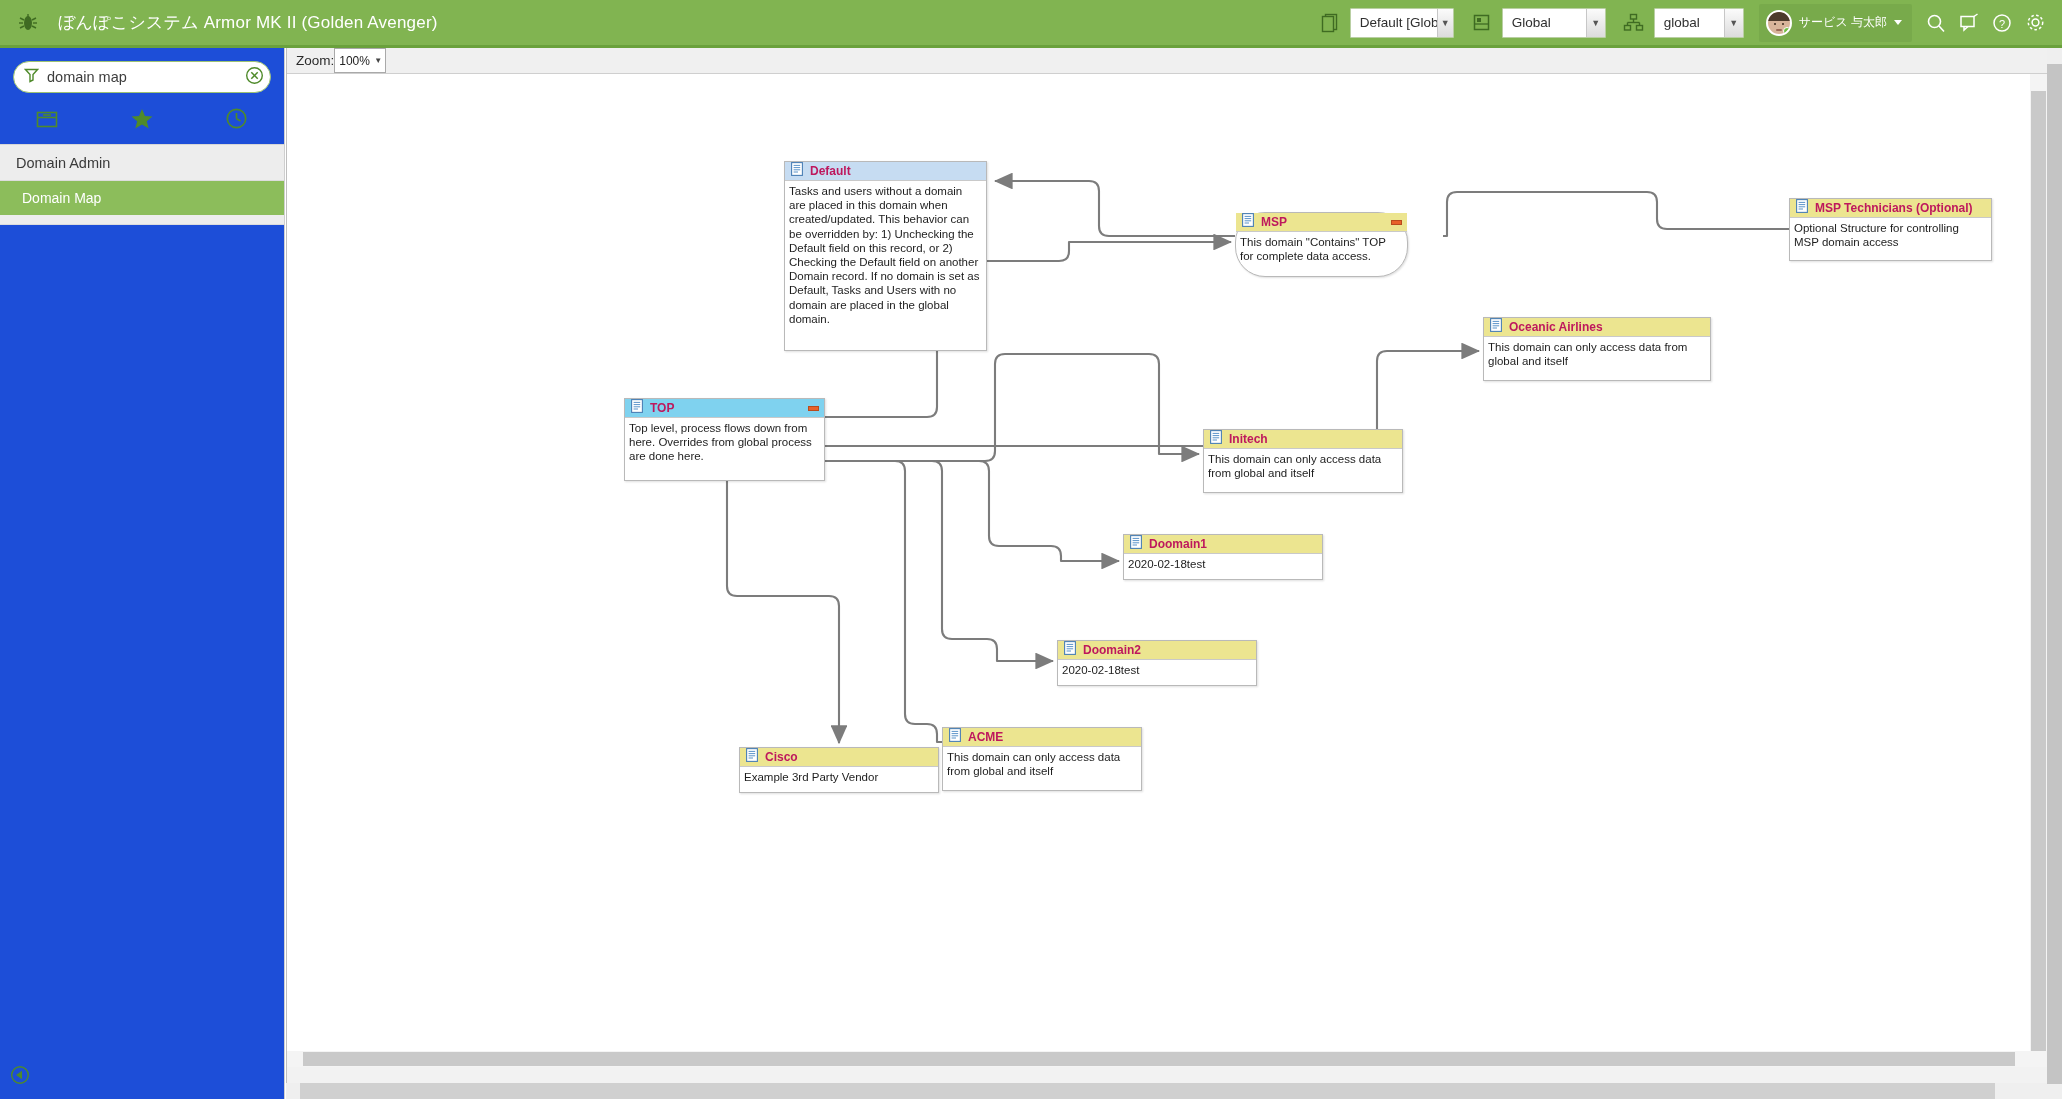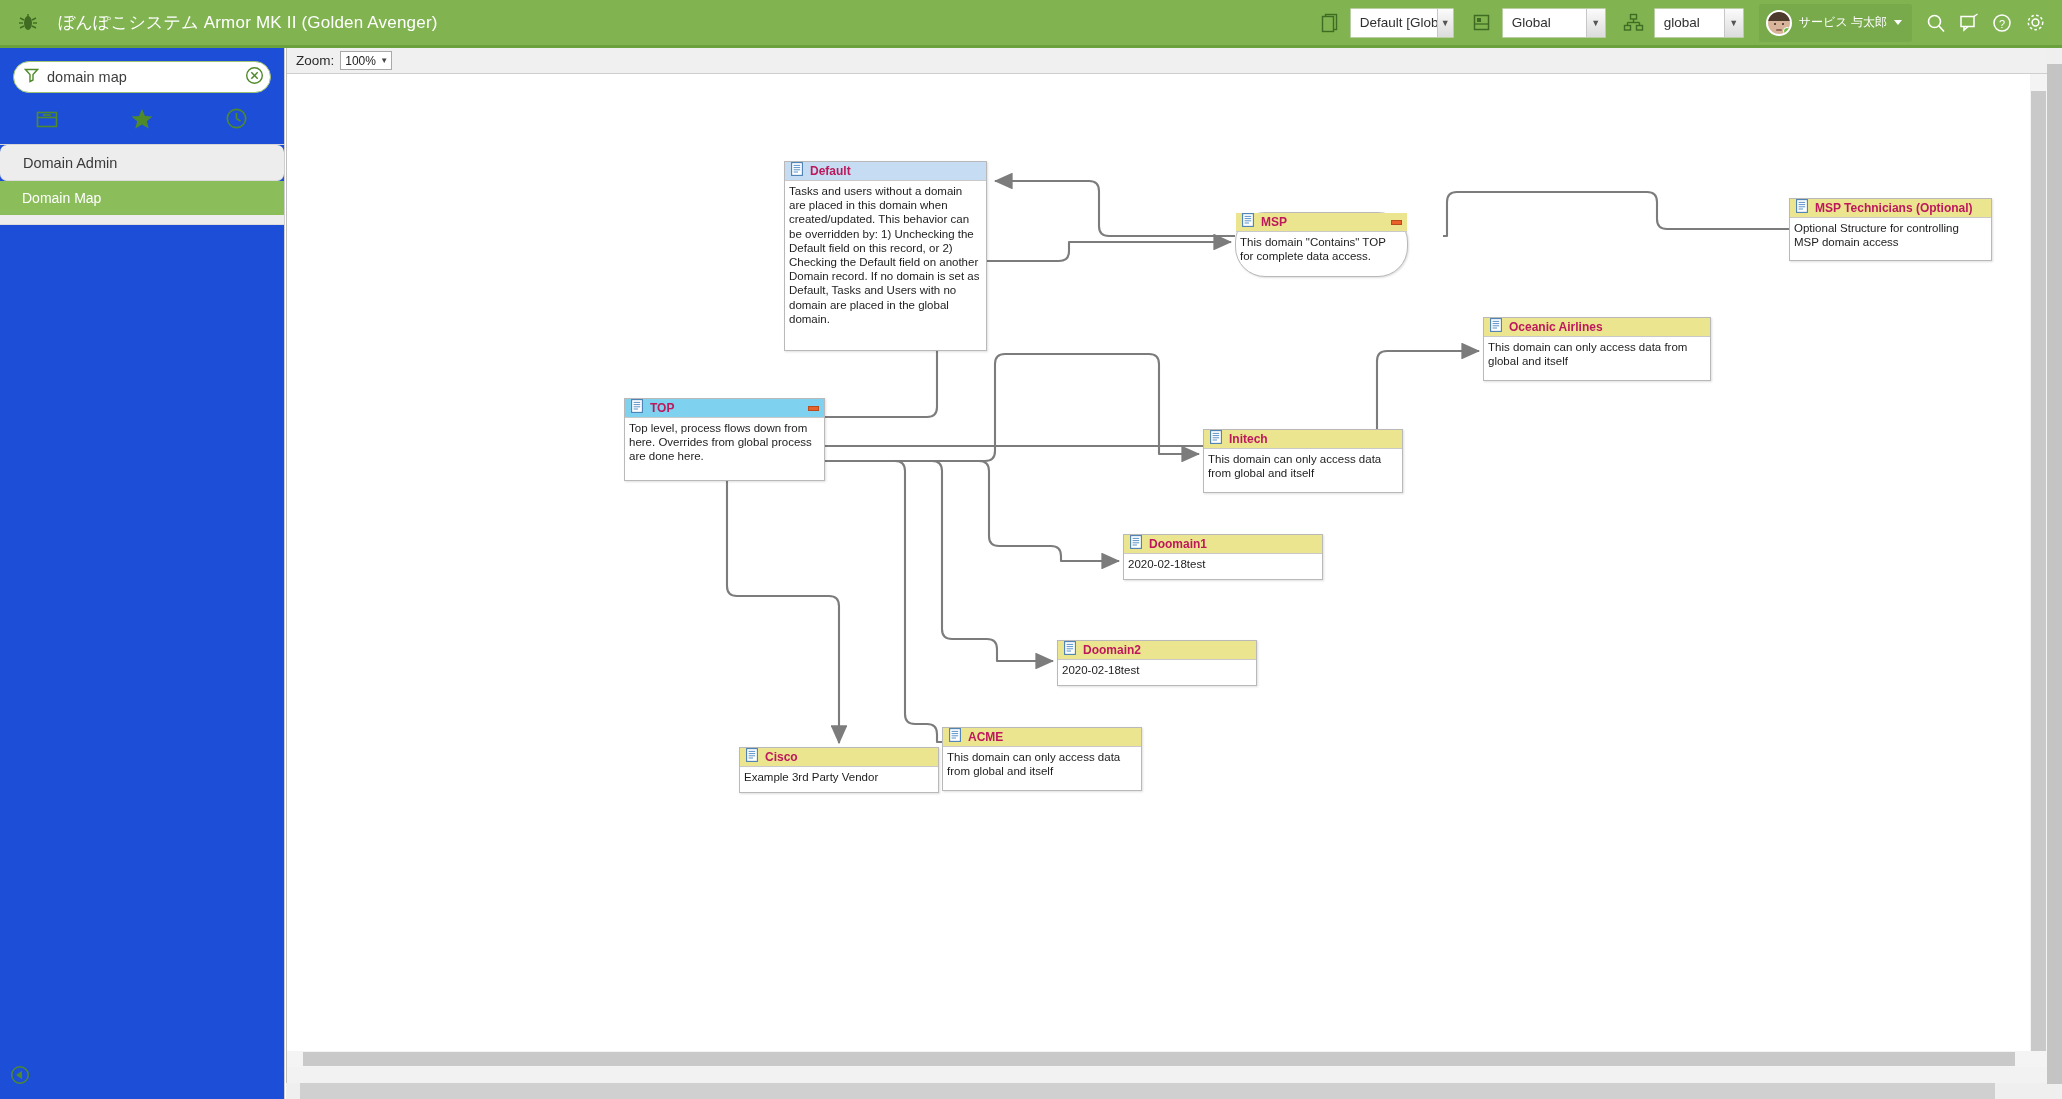--- a/index.html
+++ b/index.html
@@ -107,22 +107,22 @@
     padding-left: 8px; background: transparent;
   }
   #nav-tabs {
     height: 52px; display: flex; align-items: center;
     border-bottom: 1px solid #d6d6d6;
   }
   .nav-tab { flex:1 1 0; display:flex; align-items:center; justify-content:center; height:52px; }
 
   .nav-section {
     height: 36px; display: flex; align-items: center;
-    padding-left: 23px; font-size: 14.5px; color: #3a3a3a;
-    background: #ededed; border-bottom: 1px solid #dcdcdc; border-radius: 7px;
+    padding-left: 16px; font-size: 14.5px; color: #3a3a3a;
+    background: #ededed; border-bottom: 1px solid #dcdcdc;
   }
   .nav-item {
     height: 34px; display: flex; align-items: center;
     padding-left: 22px; font-size: 14px; color: #ffffff;
     background: #8cbd5b;
   }
   .nav-rest { height: 10px; background:#ededed; border-bottom:1px solid #dcdcdc;}
 
   #sidebar-collapse {
     position: absolute; bottom: 14px; left: 10px;
@@ -132,25 +132,25 @@
   
   #canvas-region {
     position: absolute; top: 48px; left: 286px;
     width: 1761px; height: 1035px;
     background: #f2f2f2;
     border-left: 1px solid #bfbfbf;
   }
   #zoom-bar {
     position: absolute; top: 0; left: 0; width: 1761px; height: 26px;
     background: #f0f0f0; border-bottom: 1px solid #cfcfcf;
-    display: flex; align-items: center; padding-left: 9px; gap: 6px;
+    display: flex; align-items: center; padding-left: 9px; 
   }
   #zoom-label { font-size: 13.5px; color: #2b2b2b; }
   #zoom-select {
-    width: 52px; height: 19px; background:#fff; border:1px solid #a9a9a9;
+    width: 52px; height: 25px; background:#fff; border:1px solid #a9a9a9;
     display:flex; align-items:center; justify-content:space-between;
     font-size: 12px; color:#222; padding: 0 3px 0 4px;
   }
   #zoom-select .zs-arrow { font-size: 8px; color:#444; }
 
   #diagram {
     position: absolute; top: 26px; left: 0;
     width: 1744px; height: 993px;
     background: #ffffff;
     overflow: hidden;

